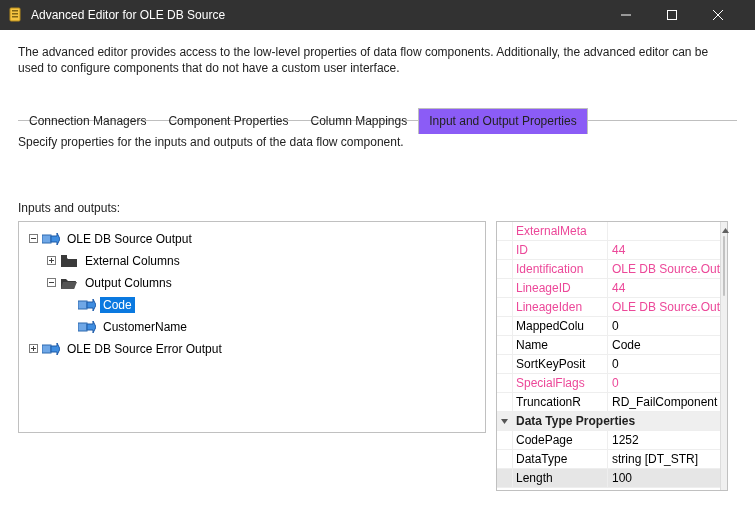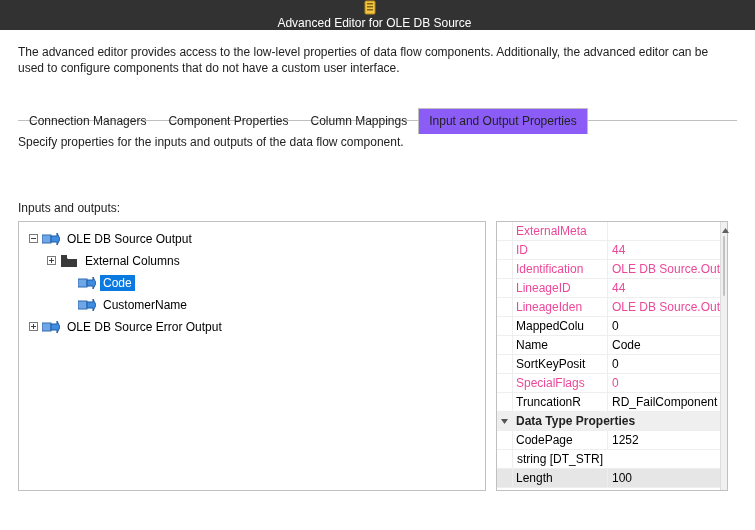--- a/index.html
+++ b/index.html
@@ -1,31 +1,31 @@
 <!DOCTYPE html>
 <html><head>
 <meta charset="utf-8">
 <style>
   * { box-sizing: border-box; margin: 0; padding: 0; font-family: "Segoe UI", Tahoma, sans-serif; font-size: 12px; }
   body { background: #fff; width: 755px; height: 530px; overflow: hidden; }
-  .titlebar { background: #323232; color: #fff; height: 30px; display: flex; align-items: center; padding: 0 14px 0 8px; flex-direction: column; }
+  .titlebar { background: #323232; color: #fff; height: 30px; display: flex; align-items: center; padding: 0 14px 0 8px; }
   .titlebar .app-icon { width: 16px; height: 16px; margin-right: 7px; }
   .titlebar .title { flex: 1; font-size: 12px; }
   .titlebar .win-btns { display: flex; height: 100%; }
   .titlebar .win-btn { width: 46px; display: flex; align-items: center; justify-content: center; color: #fff; }
   .desc { padding: 14px 18px 18px 18px; color: #222; line-height: 1.35; }
   .tabs-wrap { padding: 0 18px; }
   .tabs { display: flex; border-bottom: 1px solid #bfbfbf; }
   .tab { padding: 5px 10px 6px 10px; border: 1px solid transparent; border-bottom: none; position: relative; top: 14px; cursor: default; color: #222; }
   .tab.active { border-color: #bfbfbf; background: #8b5cf6; }
   .tab-body { padding: 14px 18px 0 18px; }
   .instr { margin-bottom: 52px; color: #222; }
   .io-label { margin-bottom: 6px; color: #222; }
   .io-row { display: flex; gap: 10px; padding: 0 0 0 0; }
-  .tree-box { border: 1px solid #c0c0c0; width: 468px; height: 270px; padding: 6px 4px; overflow: hidden; }
+  .tree-box { border: 1px solid #c0c0c0; width: 468px; height: 212px; padding: 6px 4px; overflow: hidden; }
   .tree ul { list-style: none; }
   .tree li { white-space: nowrap; }
   .node { display: flex; align-items: center; height: 22px; }
   .toggle { width: 14px; height: 14px; display: inline-flex; align-items: center; justify-content: center; color: #606060; margin-right: 1px; flex-shrink:0; }
   .toggle.placeholder { visibility: hidden; }
   .ticon { width: 18px; height: 16px; display: inline-flex; align-items: center; justify-content: center; margin-right: 4px; flex-shrink:0; }
   .nlabel { padding: 1px 3px; }
   .nlabel.selected { background: #0a79e0; color: #fff; }
   .lvl0 { padding-left: 4px; }
   .lvl1 { padding-left: 22px; }
@@ -124,20 +124,35 @@
                 <span class="ticon">
                   <svg width="16" height="14" viewBox="0 0 16 14">
                       <path d="M0 3 L5 3 L7 5 L16 5 L16 13 L0 13 Z" fill="#3a3a3a"></path>
                       <rect x="0" y="1" width="6" height="3" fill="#3a3a3a"></rect>
                     </svg>
                 </span>
                 <span class="nlabel">External Columns</span>
               </div>
             </li>
             <li>
+              <div class="node lvl1">
+                <span class="toggle">
+                  <svg width="10" height="10" viewBox="0 0 10 10">
+                      <rect x="0.5" y="0.5" width="8" height="8" fill="#fff" stroke="#7a7a7a"></rect>
+                      <line x1="2" y1="4.5" x2="7" y2="4.5" stroke="#404040"></line>
+                    </svg>
+                </span>
+                <span class="ticon">
+                  <svg width="16" height="14" viewBox="0 0 16 14">
+                      <path d="M0 3 L5 3 L7 5 L15 5 L13 13 L0 13 Z" fill="#3a3a3a"></path>
+                      <path d="M2 6 L16 6 L13 13 L0 13 Z" fill="#555"></path>
+                    </svg>
+                </span>
+                <span class="nlabel">Output Columns</span>
+              </div>
               <ul>
                 <li>
                   <div class="node lvl2">
                     <span class="toggle placeholder">
                       <svg width="10" height="10"></svg>
                     </span>
                     <span class="ticon">
                       <svg width="18" height="14" viewBox="0 0 18 14">
                           <rect x="0" y="3" width="9" height="8" fill="#6fa7e6" stroke="#2f6bb0"></rect>
                           <path d="M9 4 L15 4 L15 1 L18 7 L15 13 L15 10 L9 10 Z" fill="#3f8de0" stroke="#1d5aa8"></path>
@@ -244,20 +259,21 @@
           </div>
           <div class="k">Data Type Properties</div>
         </div>
         <div class="prop-row">
           <div class="gutter"></div>
           <div class="k">CodePage</div>
           <div class="v">1252</div>
         </div>
         <div class="prop-row">
           <div class="gutter"></div>
+          <div class="k">DataType</div>
           <div class="v">string [DT_STR]</div>
         </div>
         <div class="prop-row highlight">
           <div class="gutter"></div>
           <div class="k">Length</div>
           <div class="v">100</div>
         </div>
       </div>
       <div class="scroll-col">
         <div style="position:absolute;top:2px;left:0;right:0;text-align:center;">

